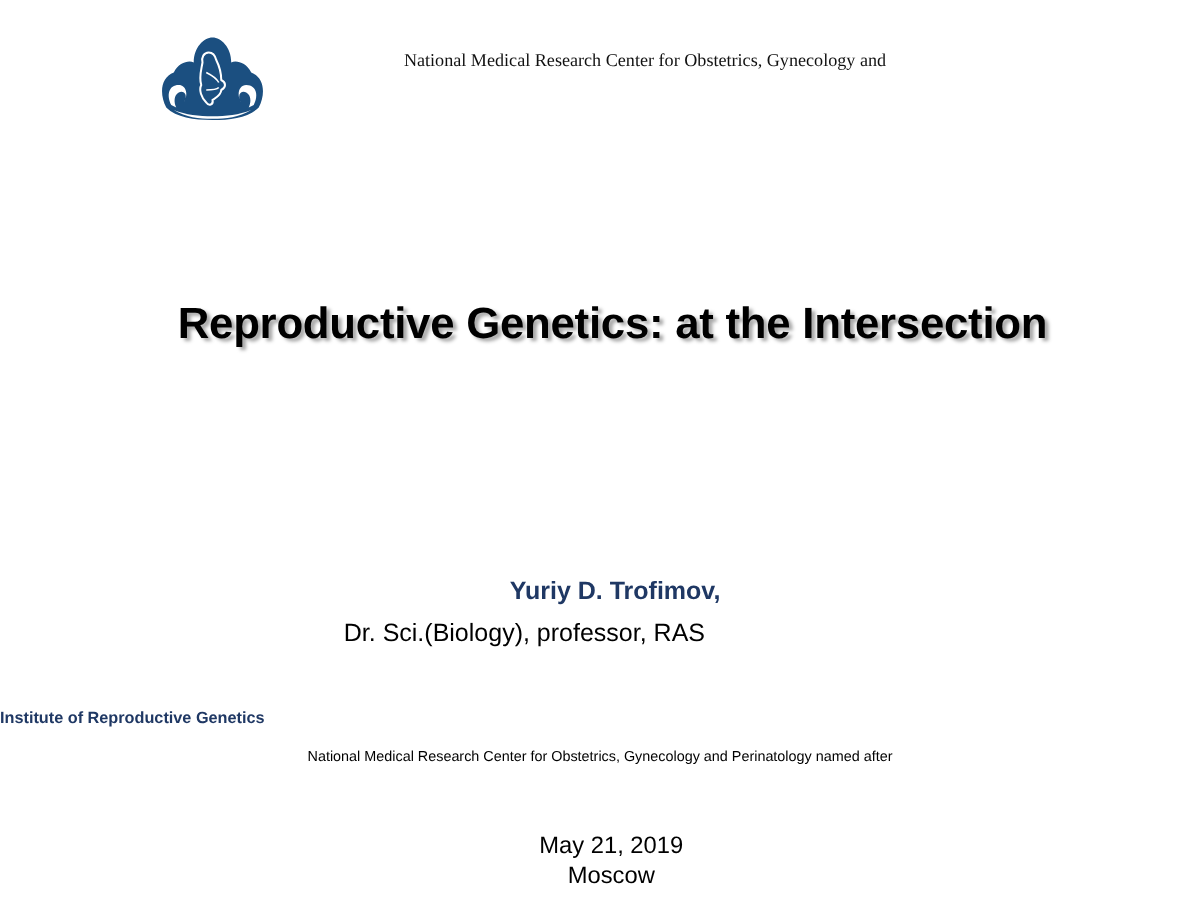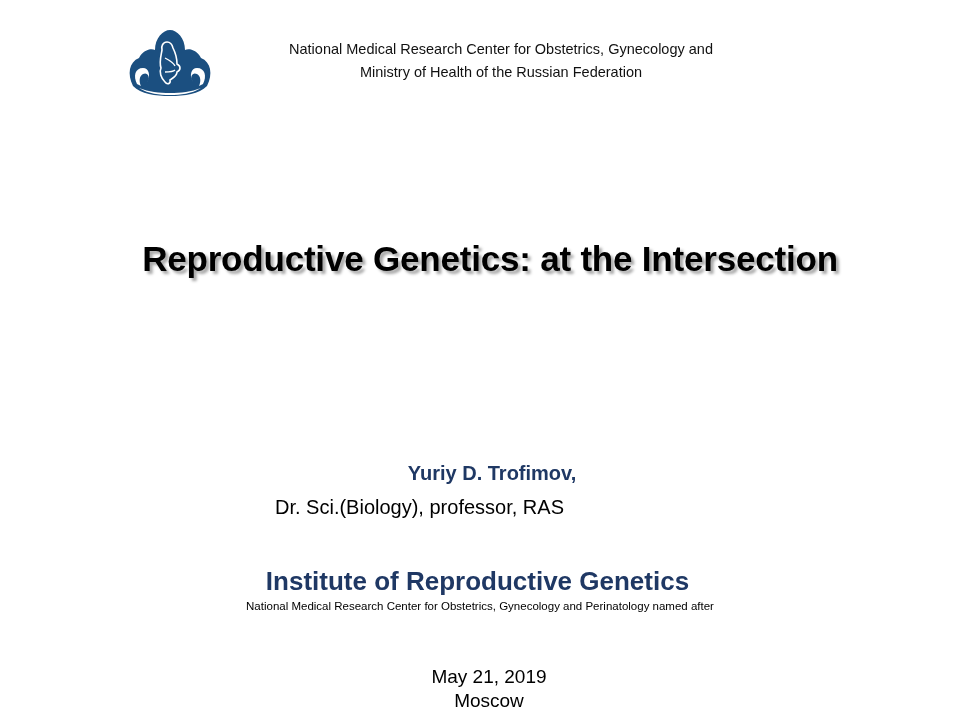--- a/index.html
+++ b/index.html
@@ -2,40 +2,40 @@
 <html><head>
   <meta charset="utf-8">
   <style>
     html, body { margin: 0; padding: 0; }
     body {
       width: 960px; height: 720px; background: #ffffff; position: relative; overflow: hidden;
       font-family: "Liberation Sans", sans-serif; color: #000;
     }
     .logo { position: absolute; left: 125px; top: 28px; width: 90px; height: 70px; }
     .org-header {
-      position: absolute; left: 215px; top: 38px; width: 572px; text-align: center;
-      font-family: Liberation Sans, sans-serif; font-size: 14.5px; line-height: 23px; color: #111;
+      position: absolute; left: 230px; top: 38px; width: 572px; text-align: center;
+      font-family: Liberation Serif, serif; font-size: 14.5px; line-height: 23px; color: #111;
     }
     .org-header div { white-space: nowrap; }
     .title {
       position: absolute; left: 60px; top: 236px; width: 860px; text-align: center;
       font-family: "Liberation Sans", sans-serif; font-weight: bold; font-size: 35px; line-height: 45px;
       color: #000; text-shadow: 3px 3px 3px rgba(0,0,0,0.35); letter-spacing: -0.2px;
     }
     .author-name {
       position: absolute; left: 0; width: 960px; top: 462px; text-align: center;
       font-weight: bold; font-size: 20px; color: #1f3864; padding-left: 12px;
     }
     .author-cred {
       position: absolute; left: 0; width: 839px; top: 496px; text-align: center;
       font-size: 20px; color: #000;
     }
     .institute {
-      position: absolute; left: 0; width: 955px; top: 566px; text-align: center;
-      font-weight: bold; font-size: 26px; color: #1f3864;
+      position: absolute; left: 0; width: 955px; top: 566px; 
+      font-weight: bold; font-size: 13px; color: #1f3864;
     }
     .institute-desc {
       position: absolute; left: 0; width: 960px; top: 597px; text-align: center;
       font-size: 11.5px; line-height: 19px; color: #000;
     }
     .date {
       position: absolute; left: 0; width: 978px; top: 665px; text-align: center;
       font-size: 19px; line-height: 24px; color: #000;
     }
   </style>
@@ -48,21 +48,20 @@
     <path d="M12 56 C8 48 10 40 18 40 C24 40 26 48 22 54 C26 48 22 44 18 46 C14 48 14 54 16 58 Z" fill="#fff"></path>
     <path d="M78 56 C82 48 80 40 72 40 C66 40 64 48 68 54 C64 48 68 44 72 46 C76 48 76 54 74 58 Z" fill="#fff"></path>
     <path d="M14 60 C24 66 34 67 45 67 C56 67 66 66 76 60 C66 64 56 65 45 65 C34 65 24 64 14 60 Z" fill="#fff"></path>
     <path d="M42 14 C38 14 36 18 37 22 C36 28 34 34 36 40 C34 44 36 50 40 54 C42 57 46 56 45 52 C48 50 52 48 52 44 C56 42 56 38 52 36 C52 30 50 24 48 20 C47 16 45 14 42 14 Z" fill="none" stroke="#fff" stroke-width="1.6"></path>
     <path d="M40 30 C44 32 48 34 50 38 M40 44 C44 44 48 44 50 42" fill="none" stroke="#fff" stroke-width="1.3"></path>
   </svg>
 </div>
 
 <div class="org-header">
   <div>National Medical Research Center for  Obstetrics, Gynecology and</div>
-  <div>Ministry of Health of the Russian Federation</div>
 </div>
 
 <div class="title">
   <div>Reproductive Genetics: at the Intersection</div>
 </div>
 
 <div class="author-name">Yuriy D. Trofimov,</div>
 <div class="author-cred">Dr. Sci.(Biology), professor, RAS</div>
 
 <div class="institute">Institute of Reproductive Genetics</div>

